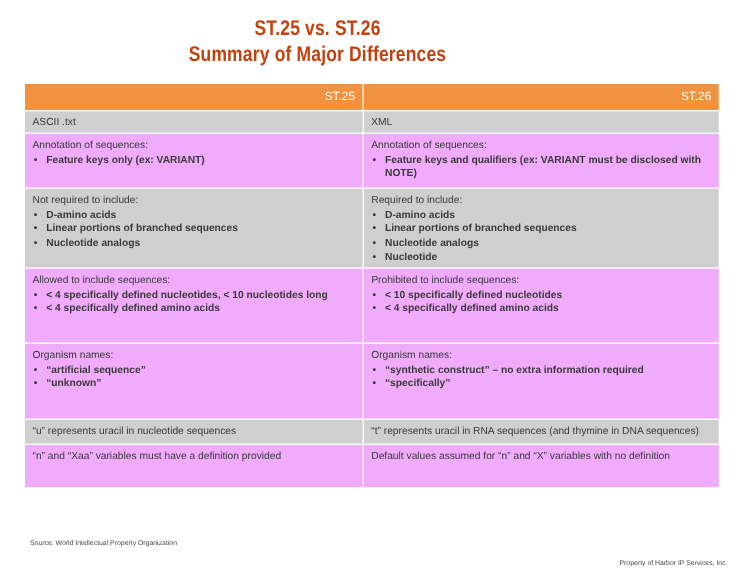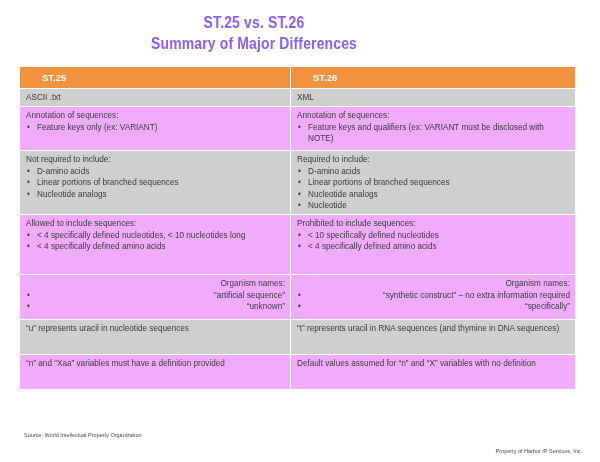--- a/index.html
+++ b/index.html
@@ -1,39 +1,39 @@
 <!DOCTYPE html>
 <html><head>
 <meta charset="utf-8">
 <style>
   html, body { margin: 0; padding: 0; }
   body {
     width: 600px; height: 462px; background: #ffffff; position: relative; overflow: hidden;
     font-family: "Liberation Sans", sans-serif; color: #3a3a3a;
   }
-  .title-block { position: absolute; top: 12px; left: 0; width: 508px; text-align: center; color: #8b5cf6; }
+  .title-block { position: absolute; top: 12px; left: 0; width: 508px; text-align: center; color: #c2410c; }
   .title-line { font-family: "Liberation Sans", sans-serif; font-size: 17px; font-weight: bold; line-height: 21px; transform: scaleX(0.82); letter-spacing: 0.2px; }
   table.cmp {
     position: absolute; left: 19px; top: 66px; width: 556px; border-collapse: collapse; table-layout: fixed;
     font-size: 8.2px; line-height: 11.6px;
   }
   table.cmp col.c1 { width: 271px; }
   table.cmp col.c2 { width: 285px; }
   table.cmp th {
-    background: #f0923f; color: #ffffff; text-align: left; font-weight: bold; font-size: 9.5px;
-    height: 21px; padding: 0 22px; border: 1.5px solid #ffffff;
+    background: #f0923f; color: #ffffff; text-align: right; font-weight: normal; font-size: 9.5px;
+    height: 21px; padding: 0 6px; border: 1.5px solid #ffffff;
   }
   table.cmp td {
     vertical-align: top; padding: 3px 5px 2px 6px; border: 1.5px solid #ffffff;
   }
   tr.dark td { background: #cfcfcf; }
   tr.light td { background: #f0abfc; }
   .cell-title { display: block; }
   ul.bl { list-style: none; margin: 0; padding: 0; }
-  ul.bl li { position: relative; padding-left: 11px; }
+  ul.bl li { position: relative; padding-left: 11px; font-weight: bold; }
   ul.bl li::before { content: "\2022"; position: absolute; left: 1px; top: 0; }
   .source { position: absolute; left: 24px; top: 432px; font-size: 5.5px; color: #444; }
   .property { position: absolute; right: 18px; top: 448px; font-size: 5.5px; color: #444; }
 </style>
 </head>
 <body>
 
 <div class="title-block">
   <div class="title-line">ST.25 vs. ST.26</div>
   <div class="title-line">Summary of Major Differences</div>
@@ -101,37 +101,37 @@
           </ul>
         </td>
         <td>
           <span class="cell-title">Prohibited to include sequences:</span>
           <ul class="bl">
             <li>&lt; 10 specifically defined nucleotides</li>
             <li>&lt; 4 specifically defined amino acids</li>
           </ul>
         </td>
       </tr>
-      <tr class="light" style="height: 45px; text-align: right;">
+      <tr class="light" style="height: 61px;">
         <td>
           <span class="cell-title">Organism names:</span>
           <ul class="bl">
             <li>“artificial sequence”</li>
             <li>“unknown”</li>
           </ul>
         </td>
         <td>
           <span class="cell-title">Organism names:</span>
           <ul class="bl">
             <li>“synthetic construct” – no extra information required</li>
             <li>“specifically”</li>
           </ul>
         </td>
       </tr>
-      <tr class="dark" style="height: 35px; padding-left: 26px;">
+      <tr class="dark" style="height: 20px; padding-left: 26px;">
         <td>
           <span class="cell-title">“u” represents uracil in nucleotide sequences</span>
         </td>
         <td>
           <span class="cell-title">“t” represents uracil in RNA sequences (and thymine in DNA sequences)</span>
         </td>
       </tr>
       <tr class="light" style="height: 35px;">
         <td>
           <span class="cell-title">“n” and “Xaa” variables must have a definition provided</span>

